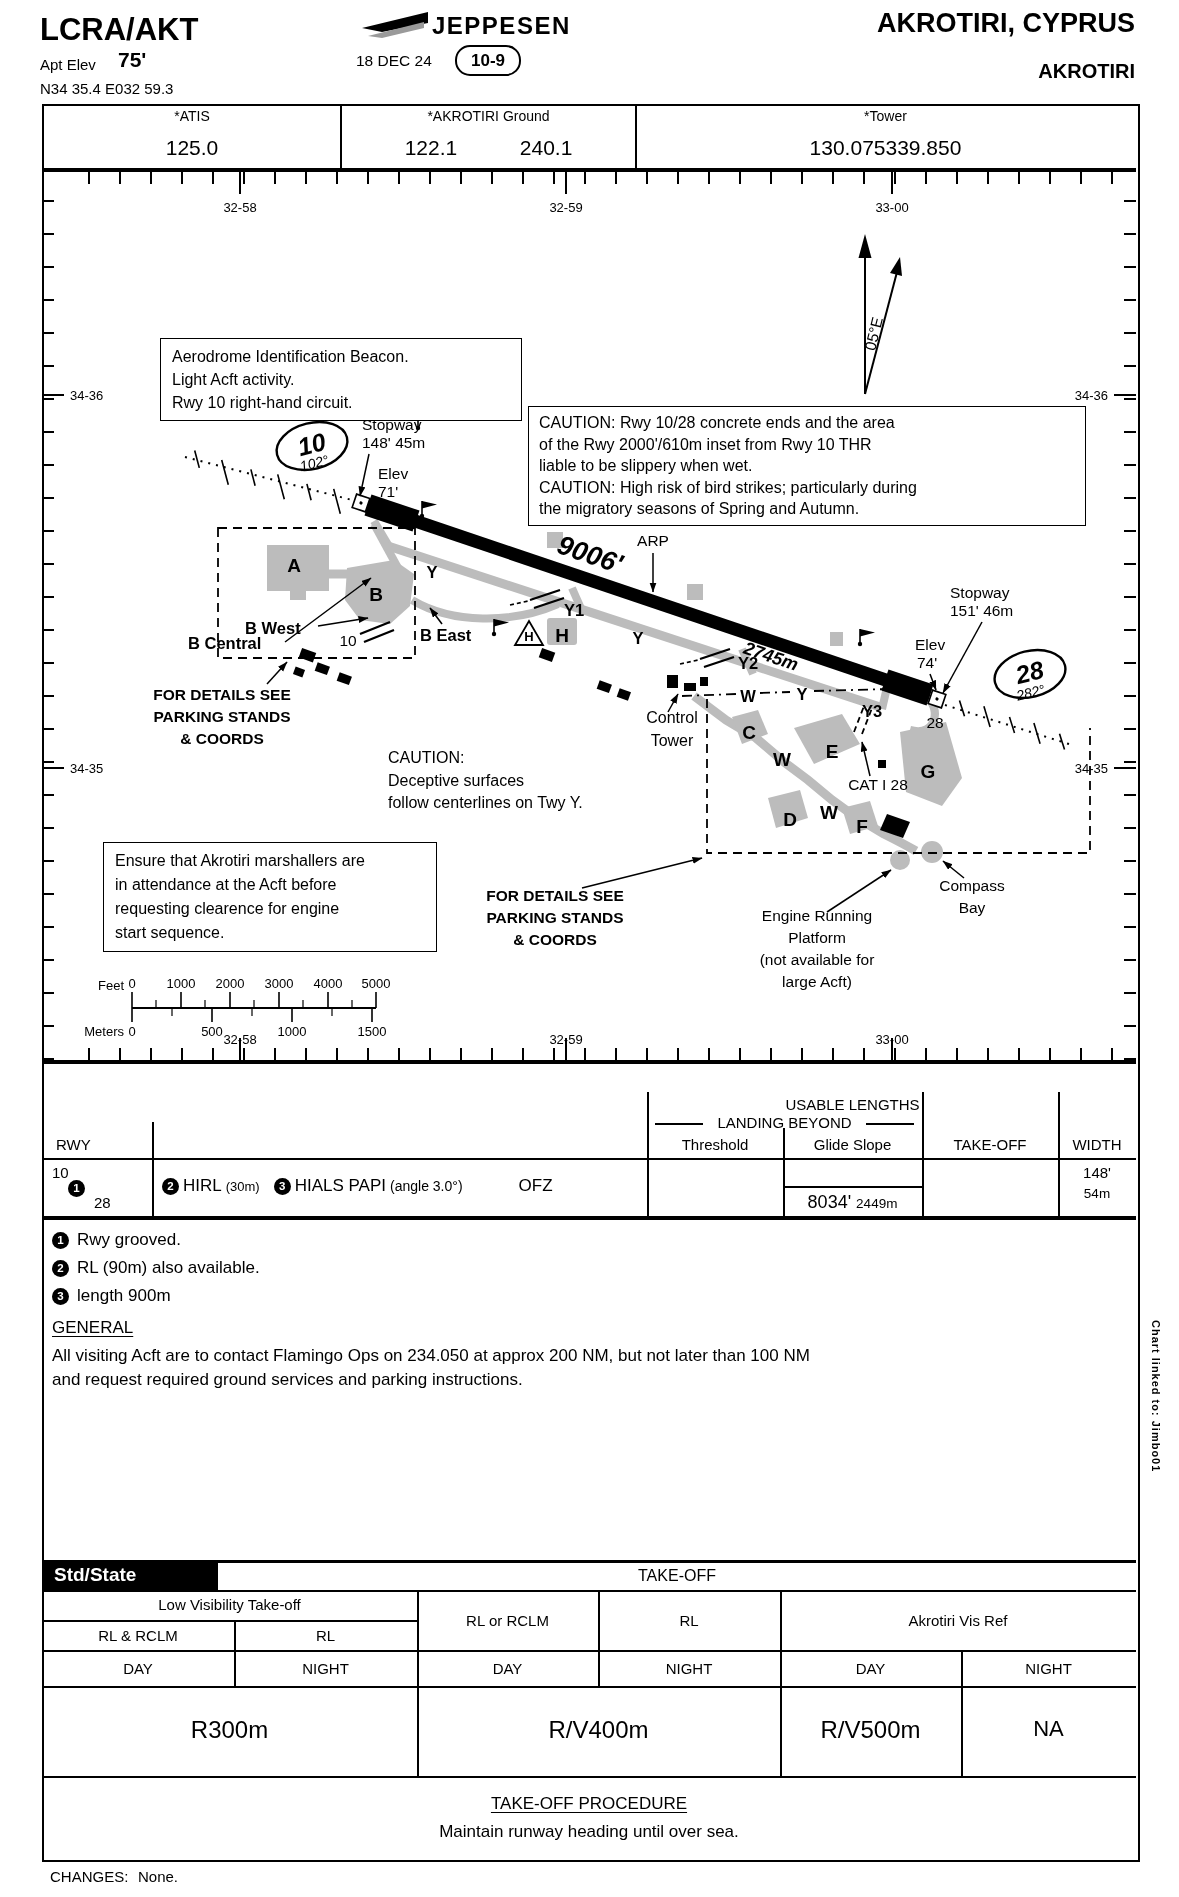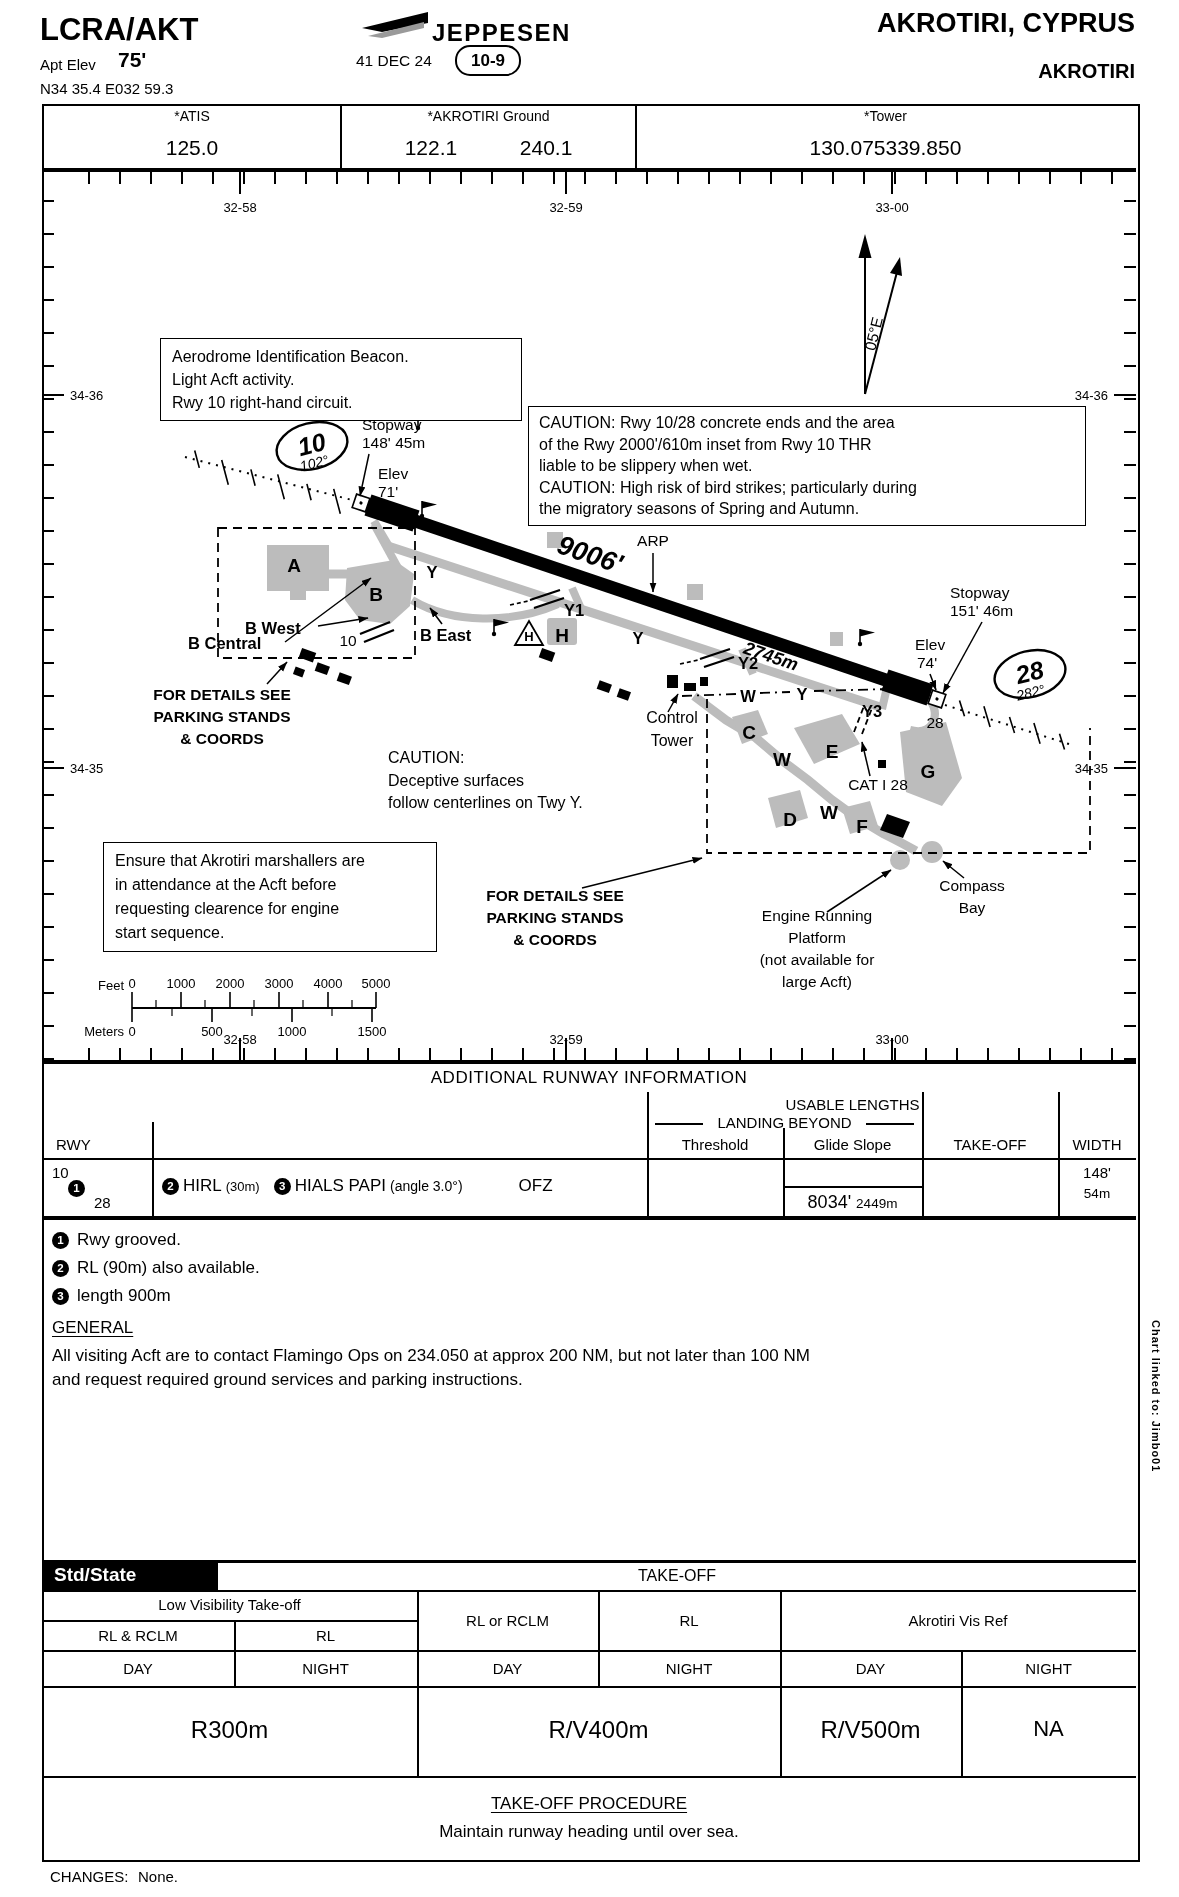--- a/index.html
+++ b/index.html
@@ -34,22 +34,22 @@
 
   <div class="abs b" style="left:40px;top:12px;font-size:31px;letter-spacing:0px;">LCRA/AKT</div>
   <div class="abs" style="left:40px;top:56px;font-size:15px;">Apt Elev</div>
   <div class="abs b" style="left:118px;top:48px;font-size:21px;">75'</div>
   <div class="abs" style="left:40px;top:80px;font-size:15px;">N34 35.4  E032 59.3</div>
 
   <svg class="abs" style="left:362px;top:12px;" width="66" height="30" viewBox="0 0 66 30">
     <polygon points="0,16 66,0 66,11 20,20" fill="#000"></polygon>
     <polygon points="6,24 62,10 62,16 20,26" fill="#9a9a9a"></polygon>
   </svg>
-  <div class="abs b" style="left:432px;top:12px;font-size:24px;letter-spacing:1.5px;margin-top:7px;">JEPPESEN</div>
-  <div class="abs" style="left:356px;top:52px;font-size:15.5px;">41 DEC 24</div>
+  <div class="abs b" style="left:432px;top:12px;font-size:24px;letter-spacing:1.5px;">JEPPESEN</div>
+  <div class="abs" style="left:356px;top:52px;font-size:15.5px;">18 DEC 24</div>
   <div class="pill" style="left:455px;top:45px;width:62px;height:27px;">10-9</div>
 
   <div class="abs b rt" style="right:44px;top:8px;font-size:27px;">AKROTIRI, CYPRUS</div>
   <div class="abs b rt" style="right:44px;top:48px;font-size:20px;margin-top:12px;">AKROTIRI</div>
 
   <div class="frame" style="left:42px;top:104px;width:1094px;height:1754px;"></div>
 
   <div class="vline" style="left:340px;top:104px;width:2px;height:65px;"></div>
   <div class="vline" style="left:635px;top:104px;width:2px;height:65px;"></div>
   <div class="abs ctr" style="left:44px;top:108px;width:296px;font-size:14px;">*ATIS</div>
@@ -363,21 +363,20 @@
     <div>follow centerlines on Twy Y.</div>
   </div>
   <div class="notebox" style="left:103px;top:842px;width:310px;line-height:24px;">
     <div>Ensure that Akrotiri marshallers are</div>
     <div>in attendance at the Acft before</div>
     <div>requesting clearence for engine</div>
     <div>start sequence.</div>
   </div>
 
   <div class="hline" style="left:42px;top:1060px;width:1094px;height:3.5px;"></div>
-  <div class="abs ctr" style="left:42px;top:1068px;width:1094px;font-size:17px;letter-spacing:0.5px;">ADDITIONAL RUNWAY INFORMATION</div>
 
   <div class="abs ctr" style="left:647px;top:1096px;width:411px;font-size:15px;">USABLE LENGTHS</div>
   <div class="abs ctr" style="left:647px;top:1114px;width:275px;font-size:15px;">LANDING BEYOND</div>
   <div class="hline" style="left:655px;top:1123px;width:48px;height:1.5px;"></div>
   <div class="hline" style="left:866px;top:1123px;width:48px;height:1.5px;"></div>
 
   <div class="abs" style="left:56px;top:1136px;font-size:15px;">RWY</div>
   <div class="abs ctr" style="left:647px;top:1136px;width:136px;font-size:15px;">Threshold</div>
   <div class="abs ctr" style="left:783px;top:1136px;width:139px;font-size:15px;">Glide Slope</div>
   <div class="abs ctr" style="left:922px;top:1136px;width:136px;font-size:15px;">TAKE-OFF</div>

